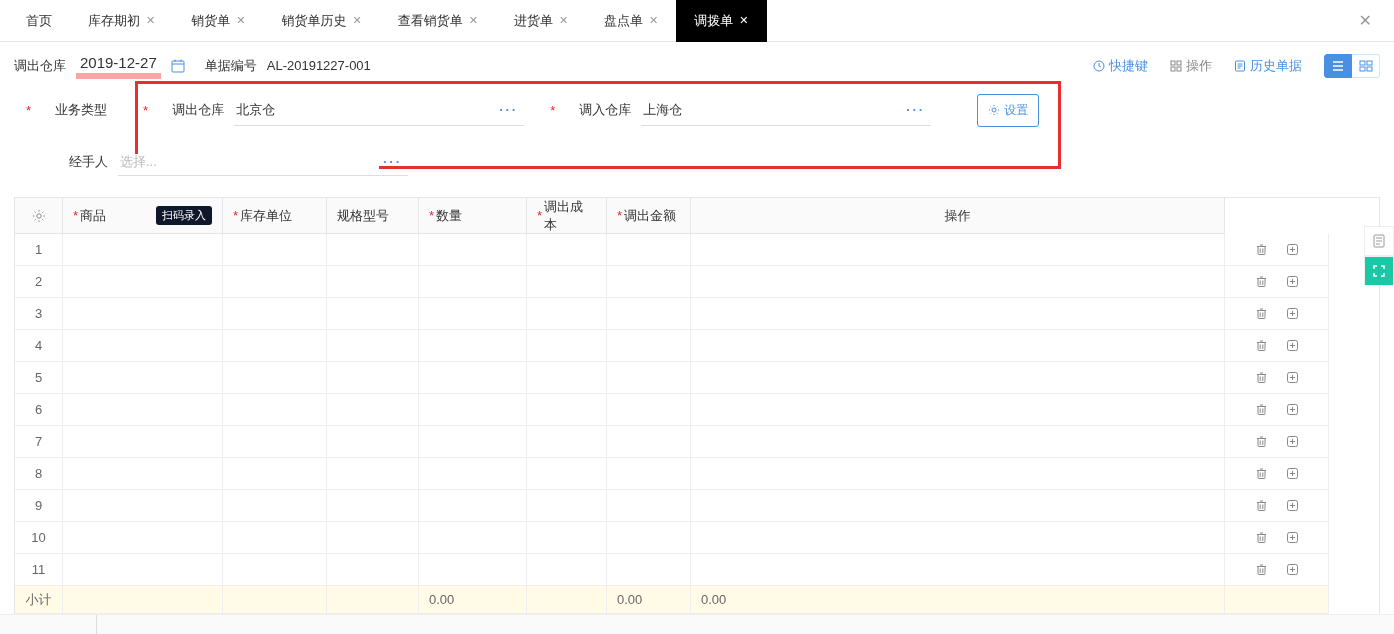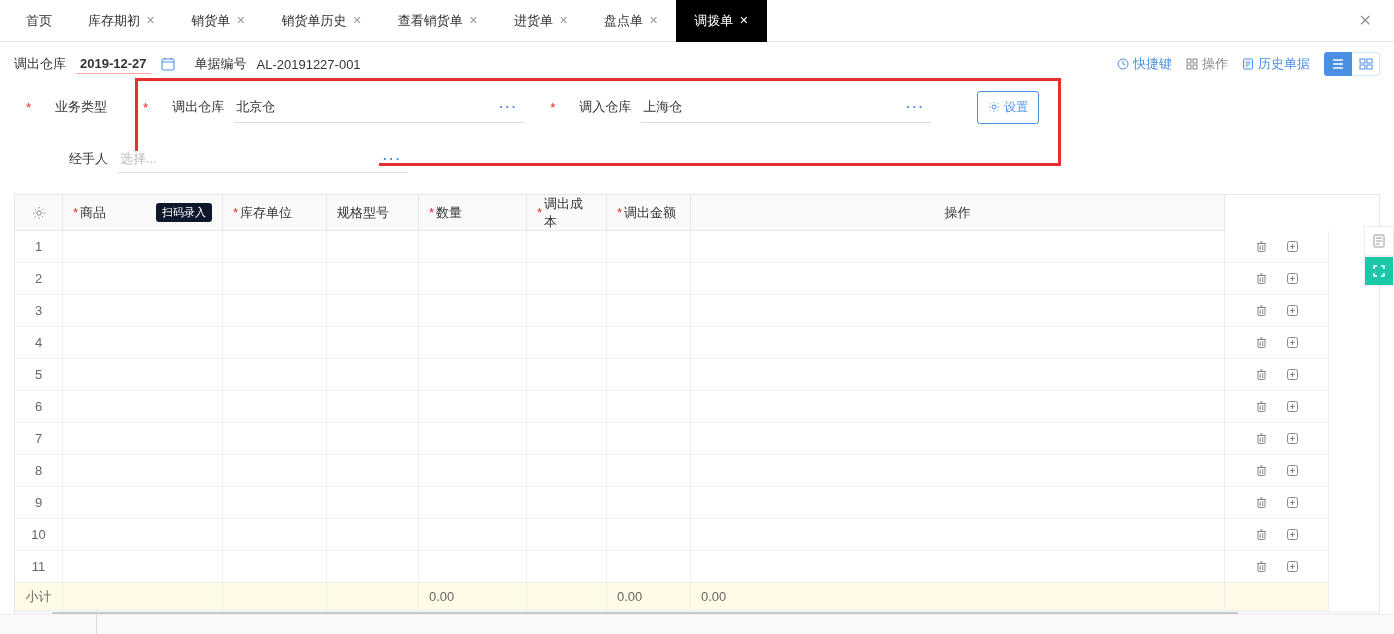--- a/index.html
+++ b/index.html
@@ -9,24 +9,24 @@
 .tabs { display: flex; align-items: center; border-bottom: 1px solid #e6e6e6; height: 42px; padding: 8px 8px; }
 .tab { padding: 0 18px; height: 42px; display: flex; align-items: center; gap: 6px; cursor: pointer; color: #333; font-size: 13px; }
 .tab.active { background: #000000; color: #fff; }
 .tab .close-x { color: #999; font-size: 11px; }
 .tab.active .close-x { color: #fff; }
 .tabs-close-all { margin-left: auto; padding: 0 14px; color: #999; font-size: 16px; cursor: pointer; }
 
 
 .header-bar { display: flex; align-items: center; padding: 10px 14px 14px; gap: 10px; }
 .header-bar .lbl { font-size: 13px; color: #333; }
-.date-val { font-size: 13px; border-bottom: 1px solid #fca5a5; padding: 2px 4px; font-weight: bold; }
+.date-val { font-size: 15px; border-bottom: 6px solid #fca5a5; padding: 2px 4px; }
 .cal-icon { color: #4a90e2; font-size: 14px; }
 .bill-no { margin-left: 10px; color: #333; }
-.header-right { margin-left: auto; display: flex; align-items: center; gap: 14px; }
+.header-right { margin-left: auto; display: flex; align-items: center; gap: 22px; }
 .link-btn { color: #4a90e2; display: inline-flex; align-items: center; gap: 4px; cursor: pointer; font-size: 13px; }
 .link-btn.grey { color: #888; }
 .view-toggle { display: flex; }
 .view-toggle div { width: 28px; height: 24px; border: 1px solid #d0e8ff; display: flex; align-items: center; justify-content: center; cursor: pointer; }
 .view-toggle div.active { background: #4a90e2; color: #fff; border-color: #4a90e2; }
 .view-toggle div:not(.active) { color: #4a90e2; }
 .view-toggle div:first-child { border-radius: 3px 0 0 3px; }
 .view-toggle div:last-child { border-radius: 0 3px 3px 0; border-left: none; }
 
 

